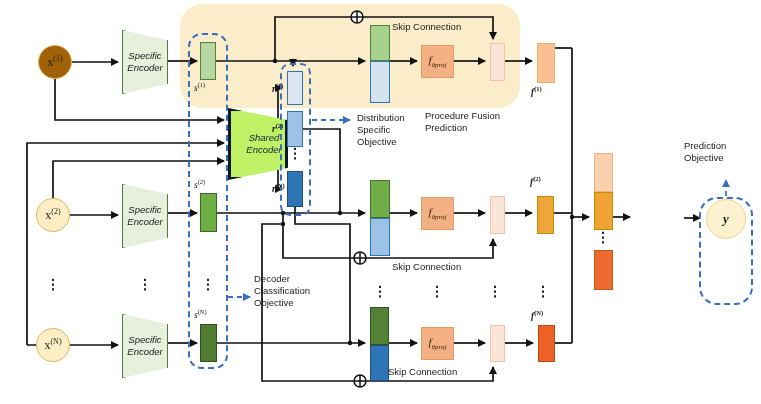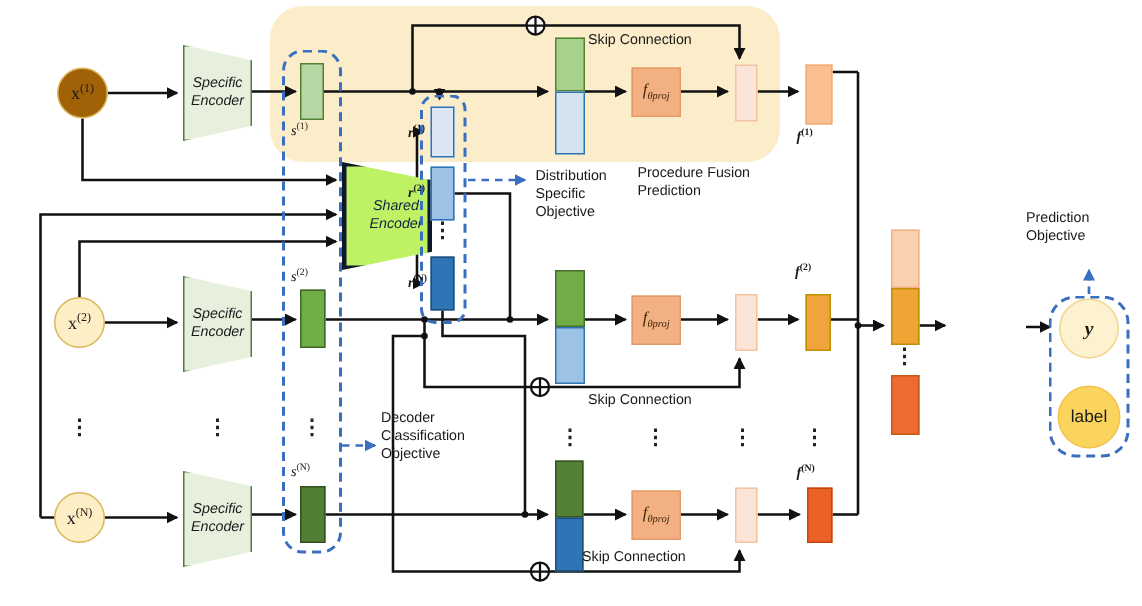--- a/index.html
+++ b/index.html
@@ -198,23 +198,20 @@
   <div class="bar" style="left:538px;top:325px;width:17px;height:37px;background:#ec6226;border-color:#c1470f;"></div>
 
   <div class="bar" style="left:594px;top:153px;width:19px;height:39px;background:#fbd0ae;border-color:#f4b183;"></div>
   <div class="bar" style="left:594px;top:192px;width:19px;height:38px;background:#f0a434;border-color:#bf8f00;"></div>
   <div class="bar" style="left:594px;top:250px;width:19px;height:40px;background:#ed6a31;border-color:#c55a11;"></div>
 
 
   <div class="circle" style="left:706px;top:199px;width:40px;height:40px;background:#fdf2d0;border:1.5px solid #f0d48a;">
     <span class="math bold" style="font-size:13px;">y</span>
   </div>
-  <div class="circle" style="left:705px;top:257px;width:42px;height:42px;background:#fbd45e;border:1.5px solid #f2c44c;">
-    <span style="font-size:11.5px;">label</span>
-  </div>
 
   <div class="dashedbox" style="left:188px;top:33px;width:40px;height:336px;border-radius:14px;"></div>
   <div class="dashedbox" style="left:280px;top:63px;width:31px;height:153px;border-radius:10px;"></div>
   <div class="dashedbox" style="left:699px;top:197px;width:54px;height:108px;border-radius:18px;"></div>
 
   <div class="lbl mathsm" style="left:194px;top:81px;width:28px;font-weight:normal;"><span>s</span><sup>(1)</sup></div>
   <div class="lbl mathsm" style="left:194px;top:178px;width:28px;font-weight:normal;"><span>s</span><sup>(2)</sup></div>
   <div class="lbl mathsm" style="left:194px;top:308px;width:28px;font-weight:normal;"><span>s</span><sup>(N)</sup></div>
 
   <div class="lbl mathsm left" style="left:272px;top:82px;width:30px;"><span>r</span><sup>(1)</sup></div>

